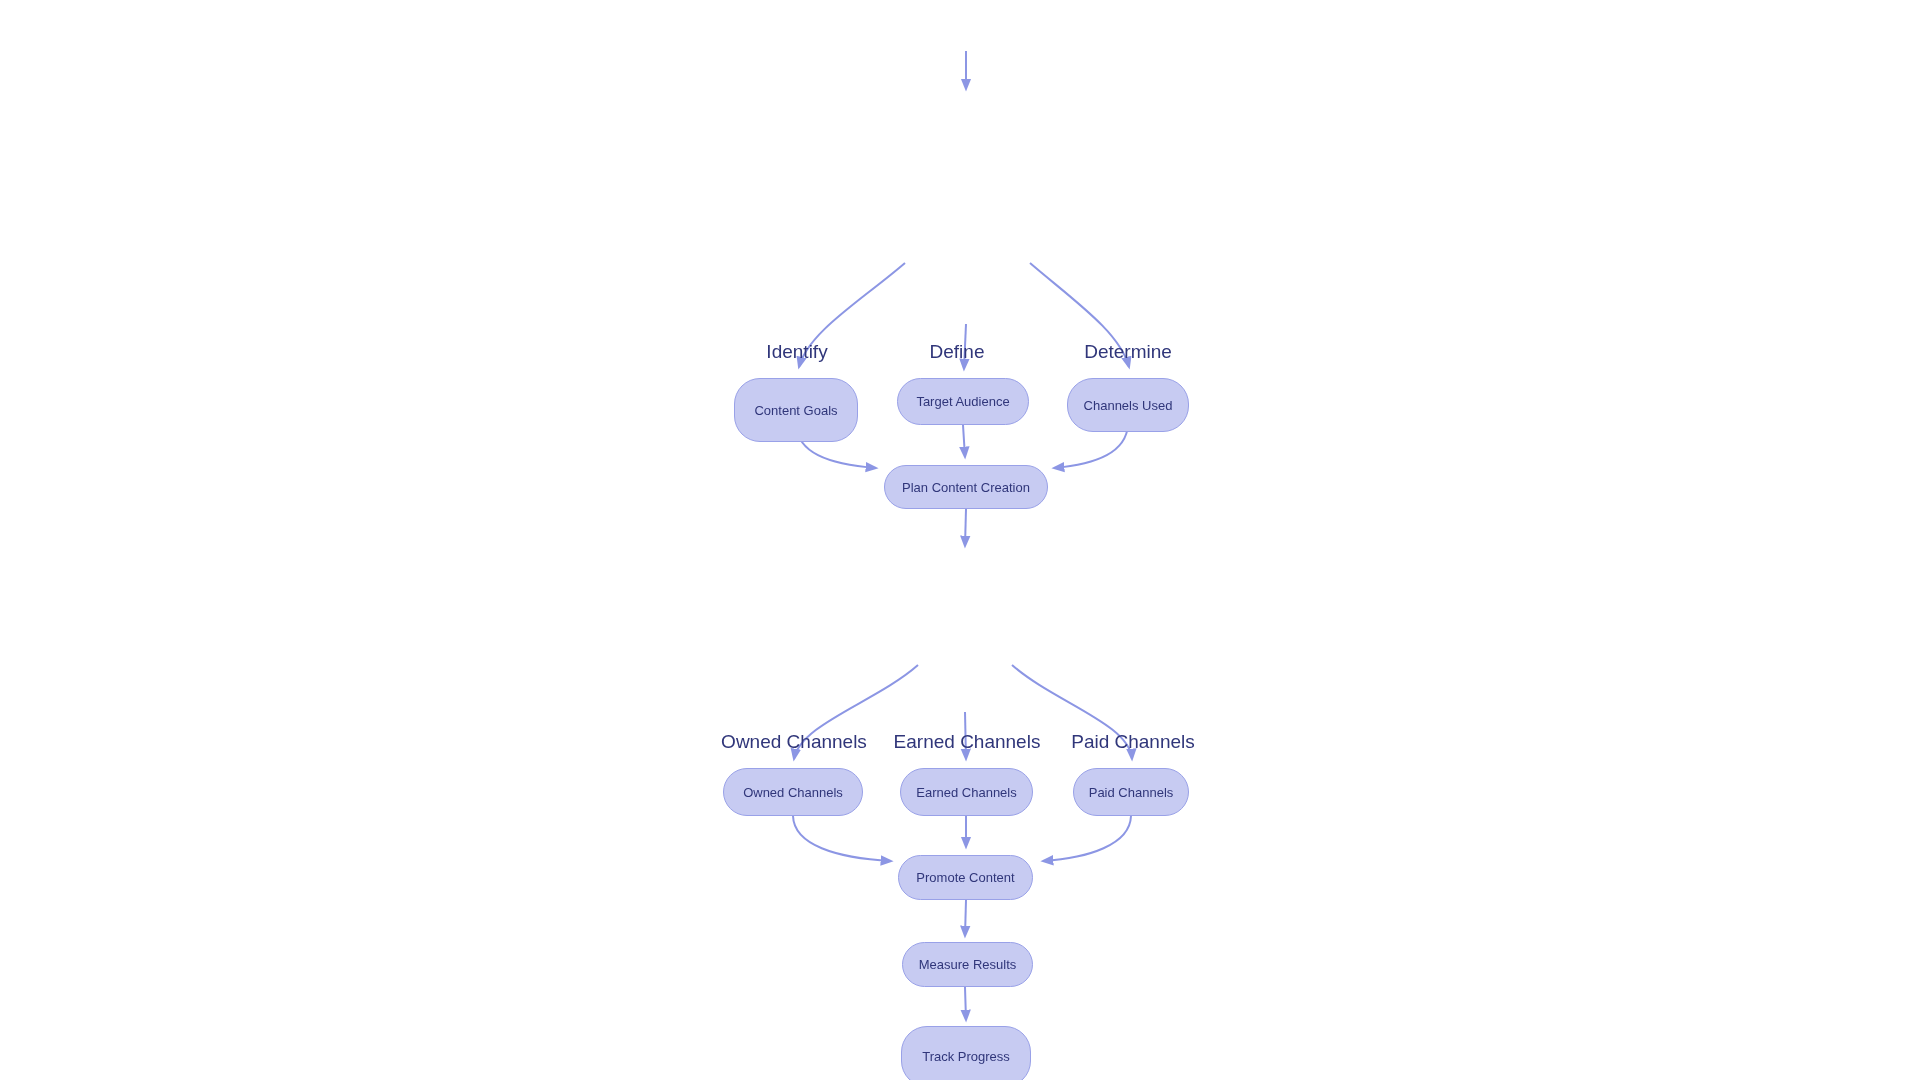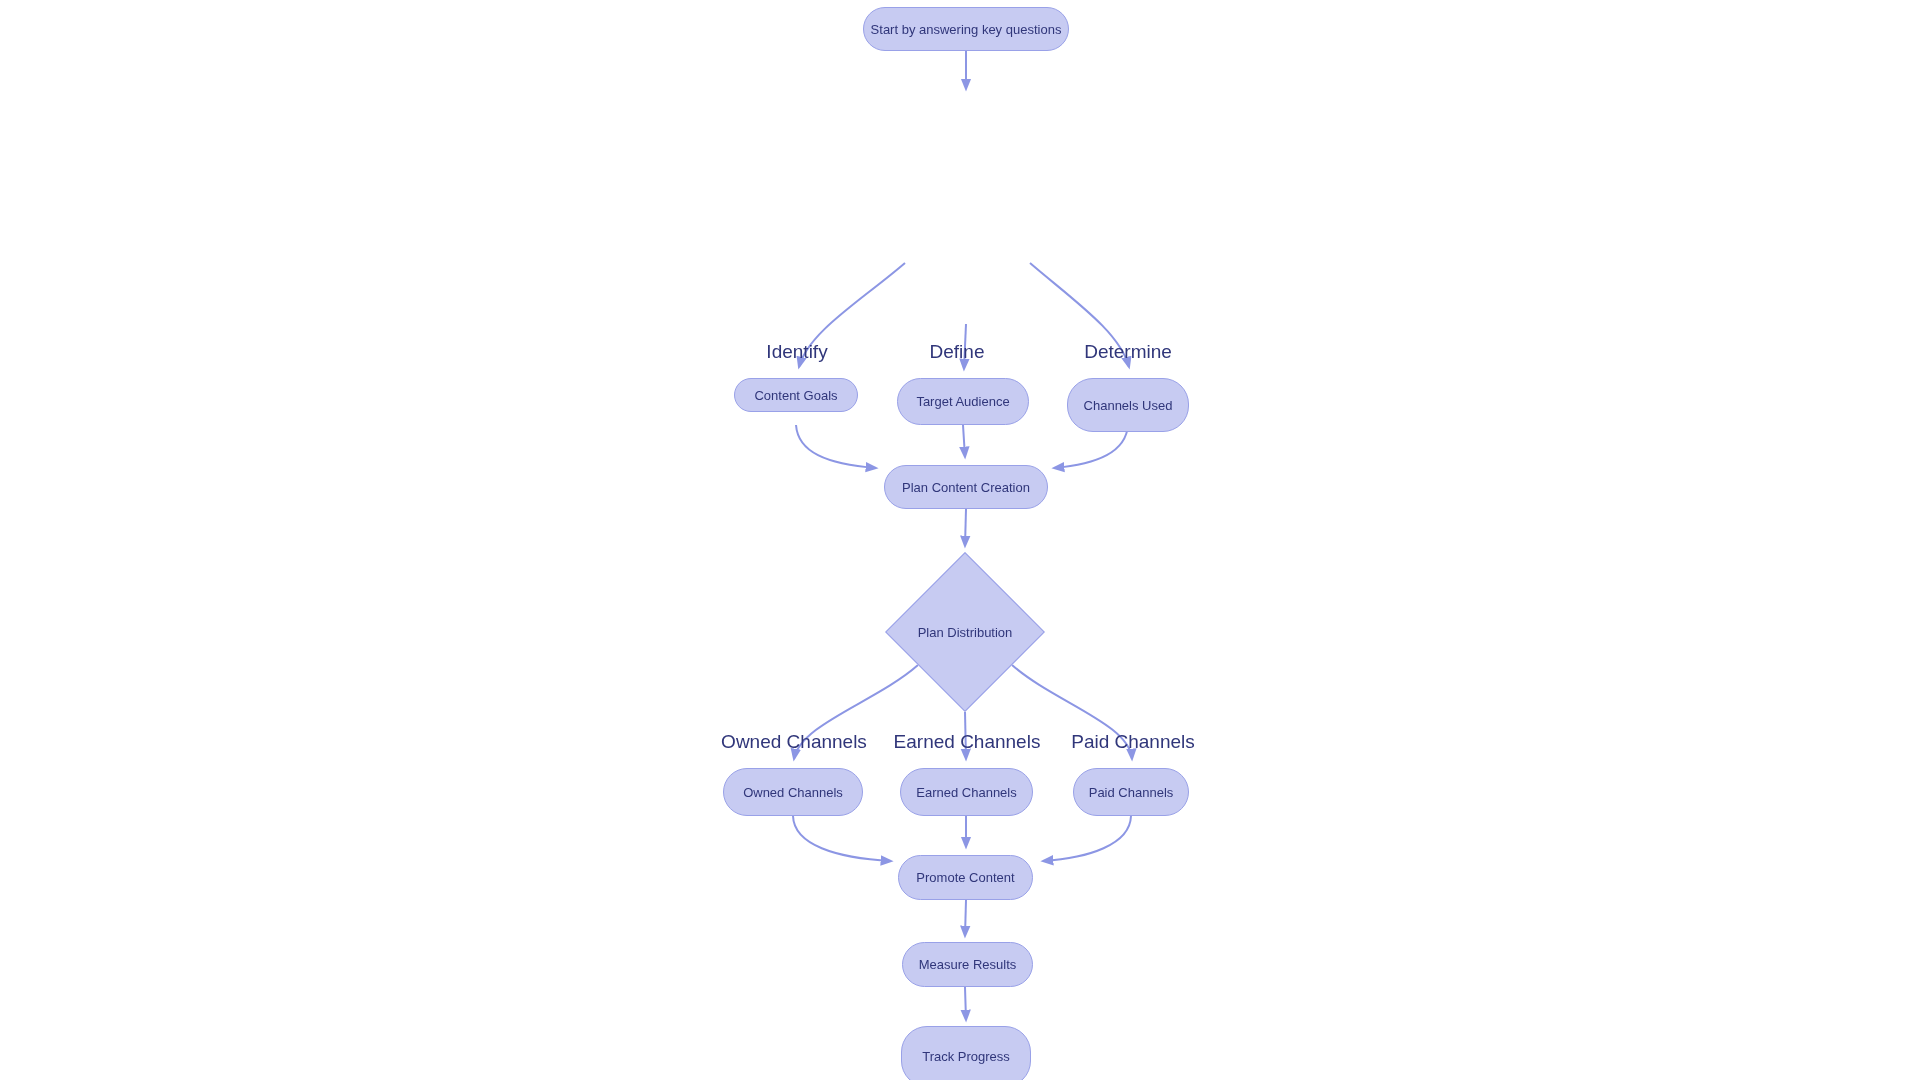--- a/index.html
+++ b/index.html
@@ -89,47 +89,40 @@
     <path class="edge" marker-end="url(#arrowhead)" d="M 918 665 C 876 702 800 724 794 759"></path>
     <path class="edge" marker-end="url(#arrowhead)" d="M 965 712 L 966 759"></path>
     <path class="edge" marker-end="url(#arrowhead)" d="M 1012 665 C 1054 702 1130 724 1132 759"></path>
     <path class="edge" marker-end="url(#arrowhead)" d="M 793 816 C 794 845 836 858 891 861"></path>
     <path class="edge" marker-end="url(#arrowhead)" d="M 966 816 L 966 847"></path>
     <path class="edge" marker-end="url(#arrowhead)" d="M 1131 816 C 1130 845 1088 858 1043 861"></path>
     <path class="edge" marker-end="url(#arrowhead)" d="M 966 900 L 965 936"></path>
     <path class="edge" marker-end="url(#arrowhead)" d="M 965 987 L 966 1020"></path>
   </svg>
 
-  <div class="node pill" style="left:863px; top:7px; width:206px; height:44px;">
-    <span>Start by answering key questions</span>
-  </div>
 
 
   <div class="edge-label" style="left:797px; top:352px;">Identify</div>
   <div class="edge-label" style="left:957px; top:352px;">Define</div>
   <div class="edge-label" style="left:1128px; top:352px;">Determine</div>
 
-  <div class="node pill" style="left:734px; top:378px; width:124px; height:34px;">
+  <div class="node pill" style="left:734px; top:378px; width:124px; height:64px;">
     <span>Content Goals</span>
   </div>
   <div class="node pill" style="left:897px; top:378px; width:132px; height:47px;">
     <span>Target Audience</span>
   </div>
   <div class="node pill" style="left:1067px; top:378px; width:122px; height:54px;">
     <span>Channels Used</span>
   </div>
 
   <div class="node pill" style="left:884px; top:465px; width:164px; height:44px;">
     <span>Plan Content Creation</span>
   </div>
 
-  <div class="diamond-wrap" style="left:883px; top:552px; width:164px; height:160px;">
-    <div class="diamond-shape" style="width:113px; height:113px;"></div>
-    <div class="diamond-label">Plan Distribution</div>
-  </div>
 
   <div class="edge-label" style="left:794px; top:742px;">Owned Channels</div>
   <div class="edge-label" style="left:967px; top:742px;">Earned Channels</div>
   <div class="edge-label" style="left:1133px; top:742px;">Paid Channels</div>
 
   <div class="node pill" style="left:723px; top:768px; width:140px; height:48px;">
     <span>Owned Channels</span>
   </div>
   <div class="node pill" style="left:900px; top:768px; width:133px; height:48px;">
     <span>Earned Channels</span>

